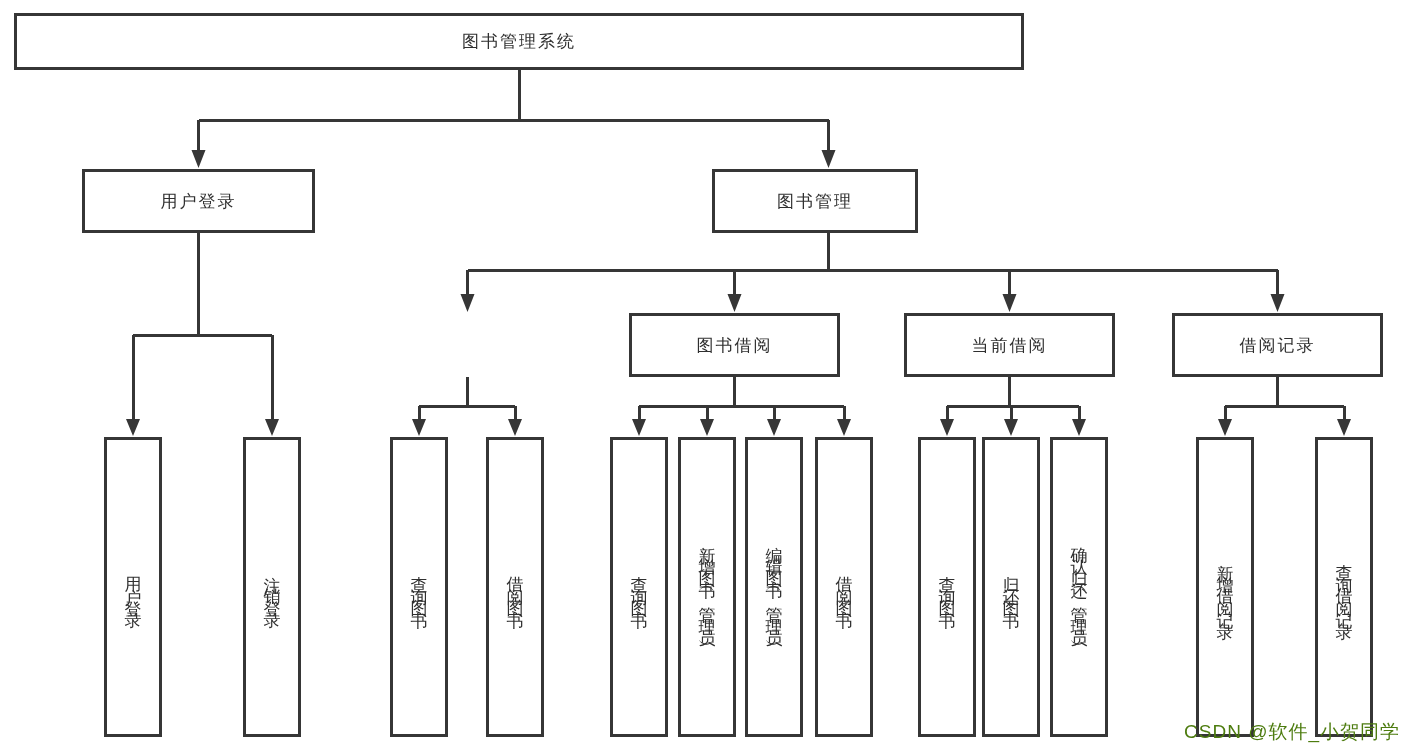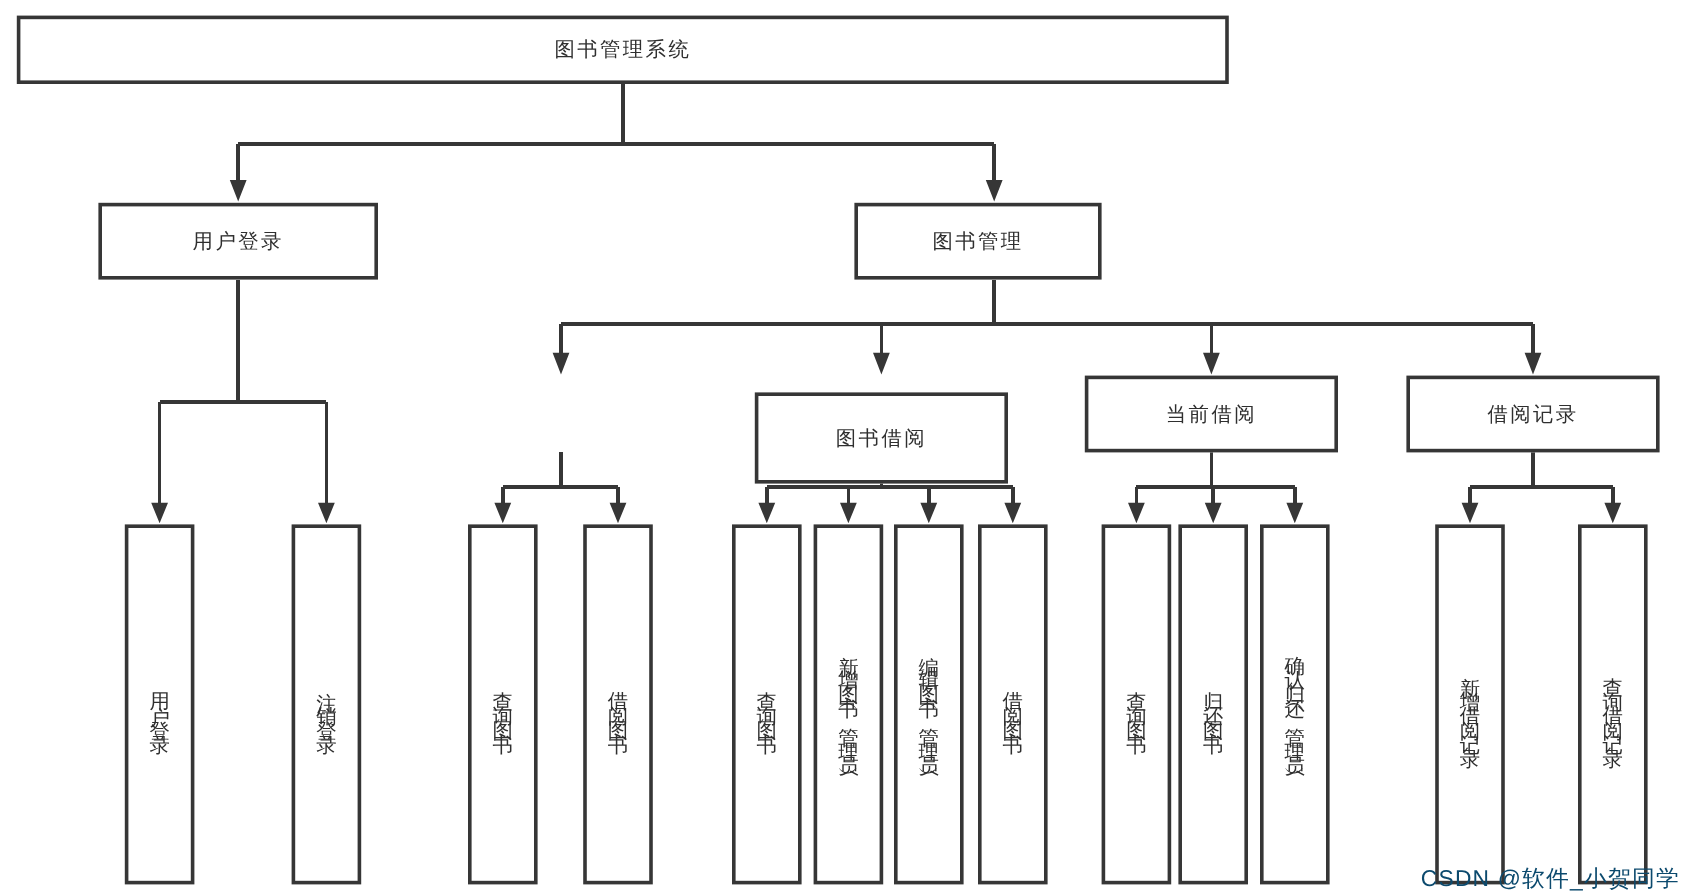--- a/index.html
+++ b/index.html
@@ -12,21 +12,21 @@
   .ah{fill:#363636;stroke:none;}
   .box{
     position:absolute;box-sizing:border-box;background:#ffffff;
     border:3px solid #363636;display:flex;align-items:center;justify-content:center;
     font-size:17px;line-height:1;white-space:nowrap;
   }
   .h{letter-spacing:2px;}
   .v{writing-mode:vertical-rl;text-orientation:mixed;letter-spacing:12px;}
   .watermark{
     position:absolute;right:5px;bottom:2px;font-size:19px;letter-spacing:1px;
-    color:#0c4a6e;z-index:5;
+    color:#4d7c0f;z-index:5;
   }
 </style>
 </head>
 <body>
 
 <div class="canvas">
 
   <svg width="1405" height="747" viewBox="0 0 1405 747" aria-hidden="true">
     <path class="ln" shape-rendering="crispEdges" d="
       M519 70 V121.5
@@ -66,21 +66,21 @@
       M1072 419 H1086 L1079 436 Z
       M1218 419 H1232 L1225 436 Z
       M1337 419 H1351 L1344 436 Z"></path>
   </svg>
 
   <div class="box h" style="left:14px;top:13px;width:1010px;height:57px">图书管理系统</div>
 
   <div class="box h" style="left:82px;top:169px;width:233px;height:64px">用户登录</div>
   <div class="box h" style="left:712px;top:169px;width:206px;height:64px">图书管理</div>
 
-  <div class="box h" style="left:629px;top:327px;width:211px;height:76px">图书借阅</div>
+  <div class="box h" style="left:629px;top:313px;width:211px;height:64px">图书借阅</div>
   <div class="box h" style="left:904px;top:313px;width:211px;height:64px">当前借阅</div>
   <div class="box h" style="left:1172px;top:313px;width:211px;height:64px">借阅记录</div>
 
   <div class="box v" style="left:104px;top:437px;width:58px;height:300px">用户登录</div>
   <div class="box v" style="left:243px;top:437px;width:58px;height:300px">注销登录</div>
 
   <div class="box v" style="left:390px;top:437px;width:58px;height:300px">查询图书</div>
   <div class="box v" style="left:486px;top:437px;width:58px;height:300px">借阅图书</div>
 
   <div class="box v" style="left:610px;top:437px;width:58px;height:300px">查询图书</div>

